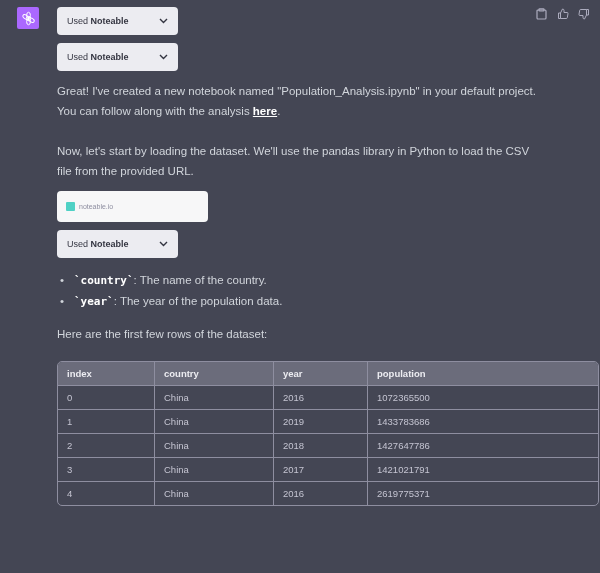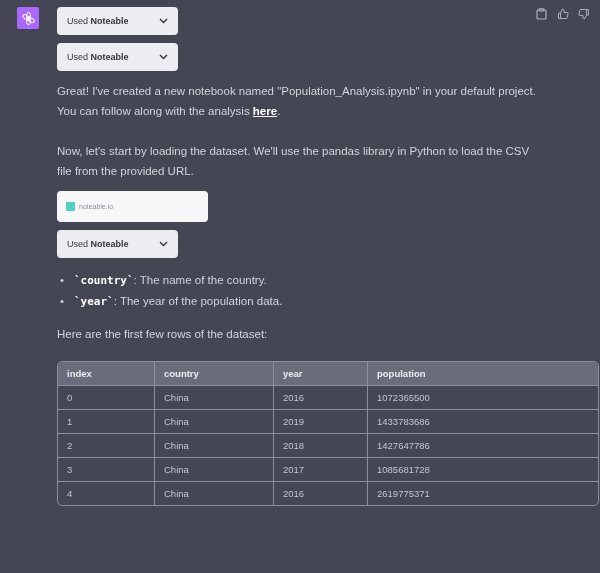--- a/index.html
+++ b/index.html
@@ -152,21 +152,21 @@
       <tr>
         <td>2</td>
         <td>China</td>
         <td>2018</td>
         <td>1427647786</td>
       </tr>
       <tr>
         <td>3</td>
         <td>China</td>
         <td>2017</td>
-        <td>1085681728</td>
+        <td>1421021791</td>
       </tr>
       <tr>
         <td>4</td>
         <td>China</td>
         <td>2016</td>
         <td>2619775371</td>
       </tr>
     </tbody>
   </table>
 </div>

